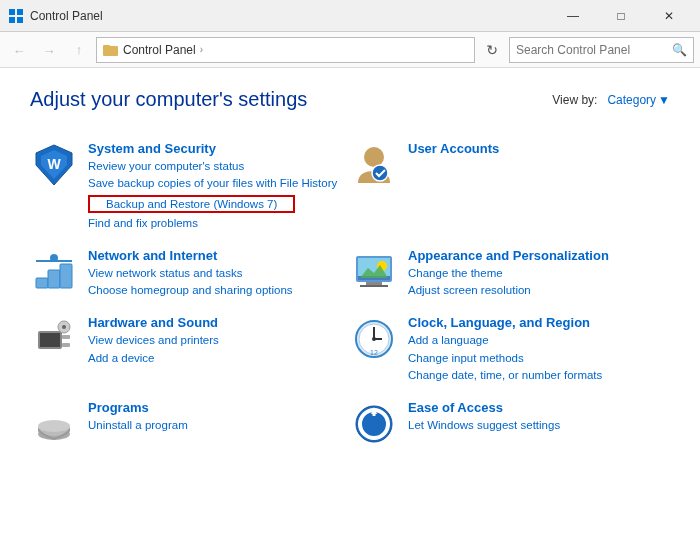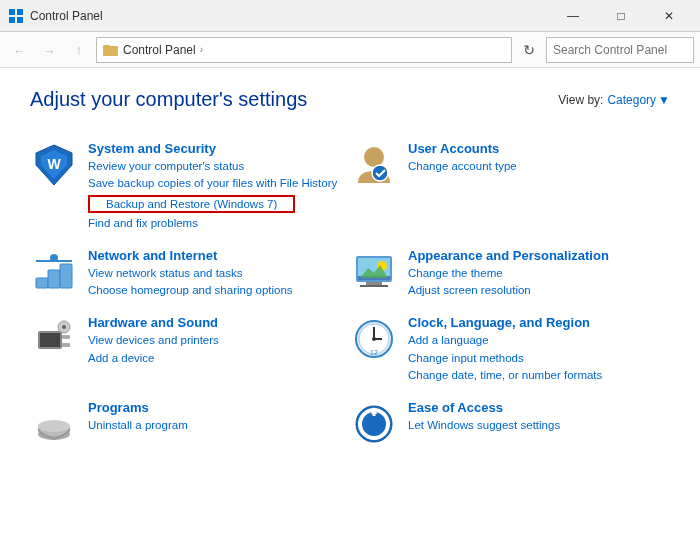--- a/index.html
+++ b/index.html
@@ -101,21 +101,21 @@
       border: none;
       background: transparent;
       cursor: pointer;
       display: flex;
       align-items: center;
       justify-content: center;
       color: #555;
       font-size: 14px;
     }
     .search-box {
-      width: 148px;
+      width: 185px;
       height: 26px;
       border: 1px solid #bbb;
       display: flex;
       align-items: center;
       padding: 0 6px;
       background: #fff;
     }
     .search-box input {
       border: none;
       outline: none;
@@ -140,21 +140,21 @@
       margin-bottom: 24px;
     }
     .page-title {
       font-size: 20px;
       font-weight: 300;
       color: #003399;
     }
     .view-by {
       display: flex;
       align-items: center;
-      gap: 4px;
+      gap: 10px;
       font-size: 12px;
       color: #333;
     }
     .view-by-link {
       color: #0066cc;
       cursor: pointer;
       display: flex;
       gap: 2px;
     }
 
@@ -285,21 +285,20 @@
       <div class="category-icon">
         <svg width="44" height="44" viewBox="0 0 44 44">
           <circle cx="22" cy="14" r="10" fill="#c8a060"></circle>
           <path d="M6 40 Q6 28 22 28 Q38 28 38 40Z" fill="#c8a060"></path>
           <circle cx="28" cy="30" r="8" fill="#1a6abf" stroke="white" stroke-width="1.5"></circle>
           <path d="M24 30 L27 33 L33 27" stroke="white" stroke-width="2" fill="none"></path>
         </svg>
       </div>
       <div class="category-content">
         <div class="category-title">User Accounts</div>
-        <a class="category-link">Change account type</a>
       </div>
     </div>
 
     <div class="category-item">
       <div class="category-icon">
         <svg width="44" height="44" viewBox="0 0 44 44">
           <rect x="4" y="28" width="12" height="10" rx="1" fill="#6aabdf" stroke="#3388cc" stroke-width="1"></rect>
           <rect x="16" y="20" width="12" height="18" rx="1" fill="#6aabdf" stroke="#3388cc" stroke-width="1"></rect>
           <rect x="28" y="14" width="12" height="24" rx="1" fill="#6aabdf" stroke="#3388cc" stroke-width="1"></rect>
           <rect x="4" y="10" width="36" height="2" fill="#3388cc"></rect>

